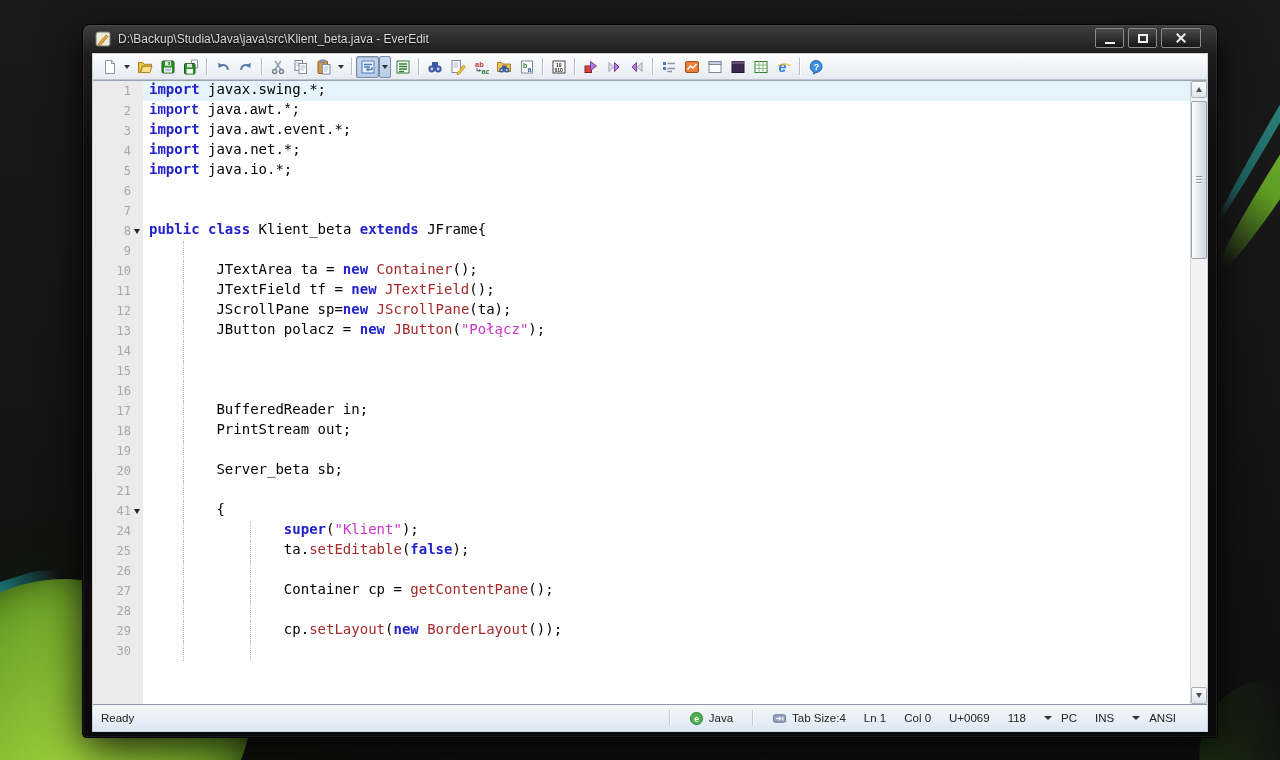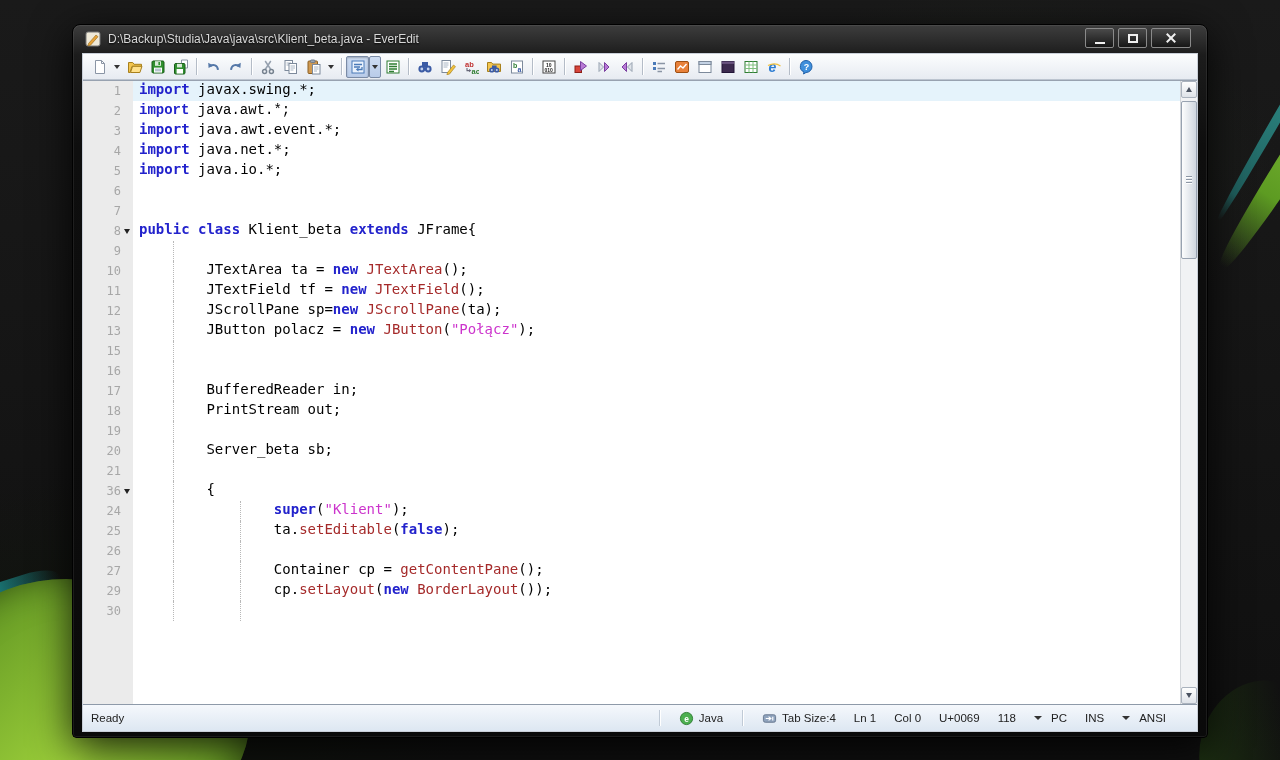--- a/index.html
+++ b/index.html
@@ -25,21 +25,21 @@
   .leaf-bl2 { position:absolute; left:-60px; bottom:-150px; width:260px; height:220px;
     background:linear-gradient(100deg, #2e5b10, #4c7f1a 70%); border-radius:60% 40% 40% 60%;
     transform:rotate(30deg); opacity:.85; }
   .teal-bl { position:absolute; left:-8px; bottom:160px; width:70px; height:26px;
     background:linear-gradient(90deg, #1a7d7d, transparent); transform:rotate(-18deg);
     border-radius:0 50% 50% 0; }
   .swoosh-br { position:absolute; right:-40px; bottom:-60px; width:120px; height:140px;
     background:linear-gradient(60deg, #203812, transparent 70%); transform:rotate(15deg); border-radius:50%; }
 
   
-  .window { position:absolute; left:72px; top:24px; width:1136px; height:714px;
+  .window { position:absolute; left:82px; top:24px; width:1136px; height:714px;
     background:linear-gradient(#3d3d3d, #1c1c1c 30px, #0e0e0e 120px, #0a0a0a);
     border-radius:8px 8px 4px 4px; border:1px solid #000;
     box-shadow:0 0 0 1px rgba(255,255,255,.07) inset, 0 10px 40px rgba(0,0,0,.85); }
 
   .titlebar { position:absolute; left:0; top:0; right:0; height:28px; display:flex;
     align-items:center; padding-left:12px; gap:7px; }
   .titlebar .app-icon { width:16px; height:16px; flex:0 0 auto; }
   .titlebar .title { color:#d8d8d8; font-size:12px; text-shadow:0 1px 2px #000; white-space:nowrap; }
 
   .winbtns { position:absolute; top:3px; right:16px; display:flex; gap:4px; }
@@ -371,36 +371,38 @@
         <div class="code-lines">
             <div class="cl"><div class="gut"><span class="num">1</span><span class="foldz"></span></div><div class="lbody hl"><span class="ltext" style="padding-left: 0ch;"><span class="kw">import</span><span class="pl"> javax.swing.*;</span></span></div></div>
             <div class="cl"><div class="gut"><span class="num">2</span><span class="foldz"></span></div><div class="lbody"><span class="ltext" style="padding-left: 0ch; font-family: Liberation Mono, monospace;"><span class="kw">import</span><span class="pl"> java.awt.*;</span></span></div></div>
             <div class="cl"><div class="gut"><span class="num">3</span><span class="foldz"></span></div><div class="lbody"><span class="ltext" style="padding-left: 0ch;"><span class="kw">import</span><span class="pl"> java.awt.event.*;</span></span></div></div>
             <div class="cl"><div class="gut"><span class="num">4</span><span class="foldz"></span></div><div class="lbody"><span class="ltext" style="padding-left: 0ch;"><span class="kw">import</span><span class="pl"> java.net.*;</span></span></div></div>
             <div class="cl"><div class="gut"><span class="num">5</span><span class="foldz"></span></div><div class="lbody"><span class="ltext" style="padding-left: 0ch;"><span class="kw">import</span><span class="pl"> java.io.*;</span></span></div></div>
             <div class="cl"><div class="gut"><span class="num">6</span><span class="foldz"></span></div><div class="lbody"><span class="ltext" style="padding-left: 0ch;"></span></div></div>
             <div class="cl"><div class="gut"><span class="num">7</span><span class="foldz"></span></div><div class="lbody"><span class="ltext" style="padding-left: 0ch;"></span></div></div>
             <div class="cl"><div class="gut"><span class="num">8</span><span class="foldz"><span class="fold-tri"></span></span></div><div class="lbody"><span class="ltext" style="padding-left: 0ch;"><span class="kw">public</span><span class="pl"> </span><span class="kw">class</span><span class="pl"> Klient_beta </span><span class="kw">extends</span><span class="pl"> JFrame{</span></span></div></div>
             <div class="cl"><div class="gut"><span class="num">9</span><span class="foldz"></span></div><div class="lbody"><i class="guide" style="left: calc(4ch + 6px);"></i><span class="ltext" style="padding-left: 0ch;"></span></div></div>
-            <div class="cl"><div class="gut"><span class="num">10</span><span class="foldz"></span></div><div class="lbody"><i class="guide" style="left: calc(4ch + 6px);"></i><span class="ltext" style="padding-left: 8ch;"><span class="pl">JTextArea ta = </span><span class="kw">new</span><span class="pl"> </span><span class="cls">JTextArea</span><span class="pl">();</span></span></div></div>
+            <div class="cl"><div class="gut"><span class="num">10</span><span class="foldz"></span></div><div class="lbody"><i class="guide" style="left: calc(4ch + 6px);"></i><span class="ltext" style="padding-left: 8ch;"><span class="pl">JTextArea ta = </span><span class="kw">new</span><span class="pl"> </span><span class="cls">Container</span><span class="pl">();</span></span></div></div>
             <div class="cl"><div class="gut"><span class="num">11</span><span class="foldz"></span></div><div class="lbody"><i class="guide" style="left: calc(4ch + 6px);"></i><span class="ltext" style="padding-left: 8ch;"><span class="pl">JTextField tf = </span><span class="kw">new</span><span class="pl"> </span><span class="cls">JTextField</span><span class="pl">();</span></span></div></div>
             <div class="cl"><div class="gut"><span class="num">12</span><span class="foldz"></span></div><div class="lbody"><i class="guide" style="left: calc(4ch + 6px);"></i><span class="ltext" style="padding-left: 8ch;"><span class="pl">JScrollPane sp=</span><span class="kw">new</span><span class="pl"> </span><span class="cls">JScrollPane</span><span class="pl">(ta);</span></span></div></div>
             <div class="cl"><div class="gut"><span class="num">13</span><span class="foldz"></span></div><div class="lbody"><i class="guide" style="left: calc(4ch + 6px);"></i><span class="ltext" style="padding-left: 8ch;"><span class="pl">JButton polacz = </span><span class="kw">new</span><span class="pl"> </span><span class="cls">JButton</span><span class="pl">(</span><span class="str">"Połącz"</span><span class="pl">);</span></span></div></div>
+            <div class="cl"><div class="gut"><span class="num">14</span><span class="foldz"></span></div><div class="lbody"><i class="guide" style="left: calc(4ch + 6px);"></i><span class="ltext" style="padding-left: 0ch;"></span></div></div>
             <div class="cl"><div class="gut"><span class="num">15</span><span class="foldz"></span></div><div class="lbody"><i class="guide" style="left: calc(4ch + 6px);"></i></div></div>
             <div class="cl"><div class="gut"><span class="num">16</span><span class="foldz"></span></div><div class="lbody"><i class="guide" style="left: calc(4ch + 6px);"></i><span class="ltext" style="padding-left: 0ch;"></span></div></div>
             <div class="cl"><div class="gut"><span class="num">17</span><span class="foldz"></span></div><div class="lbody"><i class="guide" style="left: calc(4ch + 6px);"></i><span class="ltext" style="padding-left: 8ch;"><span class="pl">BufferedReader in;</span></span></div></div>
             <div class="cl"><div class="gut"><span class="num">18</span><span class="foldz"></span></div><div class="lbody"><i class="guide" style="left: calc(4ch + 6px);"></i><span class="ltext" style="padding-left: 8ch;"><span class="pl">PrintStream out;</span></span></div></div>
             <div class="cl"><div class="gut"><span class="num">19</span><span class="foldz"></span></div><div class="lbody"><i class="guide" style="left: calc(4ch + 6px);"></i><span class="ltext" style="padding-left: 0ch;"></span></div></div>
             <div class="cl"><div class="gut"><span class="num">20</span><span class="foldz"></span></div><div class="lbody"><i class="guide" style="left: calc(4ch + 6px);"></i><span class="ltext" style="padding-left: 8ch;"><span class="pl">Server_beta sb;</span></span></div></div>
             <div class="cl"><div class="gut"><span class="num">21</span><span class="foldz"></span></div><div class="lbody"><i class="guide" style="left: calc(4ch + 6px);"></i><span class="ltext" style="padding-left: 0ch;"></span></div></div>
-            <div class="cl"><div class="gut"><span class="num">36</span><span class="foldz"><span class="fold-tri"></span></span></div><div class="lbody"><i class="guide" style="left: calc(4ch + 6px);"></i><span class="ltext" style="padding-left: 8ch;"><span class="pl">{</span></span></div></div>
+            <div class="cl"><div class="gut"><span class="num">41</span><span class="foldz"><span class="fold-tri"></span></span></div><div class="lbody"><i class="guide" style="left: calc(4ch + 6px);"></i><span class="ltext" style="padding-left: 8ch;"><span class="pl">{</span></span></div></div>
             <div class="cl"><div class="gut"><span class="num">24</span><span class="foldz"></span></div><div class="lbody"><i class="guide" style="left: calc(4ch + 6px);"></i><i class="guide" style="left: calc(12ch + 6px);"></i><span class="ltext" style="padding-left: 16ch;"><span class="kw">super</span><span class="pl">(</span><span class="str">"Klient"</span><span class="pl">);</span></span></div></div>
             <div class="cl"><div class="gut"><span class="num">25</span><span class="foldz"></span></div><div class="lbody"><i class="guide" style="left: calc(4ch + 6px);"></i><i class="guide" style="left: calc(12ch + 6px);"></i><span class="ltext" style="padding-left: 16ch;"><span class="pl">ta.</span><span class="cls">setEditable</span><span class="pl">(</span><span class="kw">false</span><span class="pl">);</span></span></div></div>
             <div class="cl"><div class="gut"><span class="num">26</span><span class="foldz"></span></div><div class="lbody"><i class="guide" style="left: calc(4ch + 6px);"></i><i class="guide" style="left: calc(12ch + 6px);"></i><span class="ltext" style="padding-left: 0ch;"></span></div></div>
             <div class="cl"><div class="gut"><span class="num">27</span><span class="foldz"></span></div><div class="lbody"><i class="guide" style="left: calc(4ch + 6px);"></i><i class="guide" style="left: calc(12ch + 6px);"></i><span class="ltext" style="padding-left: 16ch;"><span class="pl">Container cp = </span><span class="cls">getContentPane</span><span class="pl">();</span></span></div></div>
+            <div class="cl"><div class="gut"><span class="num">28</span><span class="foldz"></span></div><div class="lbody"><i class="guide" style="left: calc(4ch + 6px);"></i><i class="guide" style="left: calc(12ch + 6px);"></i><span class="ltext" style="padding-left: 0ch;"></span></div></div>
             <div class="cl"><div class="gut"><span class="num">29</span><span class="foldz"></span></div><div class="lbody"><i class="guide" style="left: calc(4ch + 6px);"></i><i class="guide" style="left: calc(12ch + 6px);"></i><span class="ltext" style="padding-left: 16ch;"><span class="pl">cp.</span><span class="cls">setLayout</span><span class="pl">(</span><span class="kw">new</span><span class="pl"> </span><span class="cls">BorderLayout</span><span class="pl">());</span></span></div></div>
             <div class="cl"><div class="gut"><span class="num">30</span><span class="foldz"></span></div><div class="lbody"><i class="guide" style="left: calc(4ch + 6px);"></i><i class="guide" style="left: calc(12ch + 6px);"></i><span class="ltext" style="padding-left: 0ch;"></span></div></div>
           </div>
       </div>
       <div class="vscroll">
         <div class="sbtn up">
             <span class="tri-up-s"></span>
           </div>
         <div class="thumb">
             <span class="grip">

